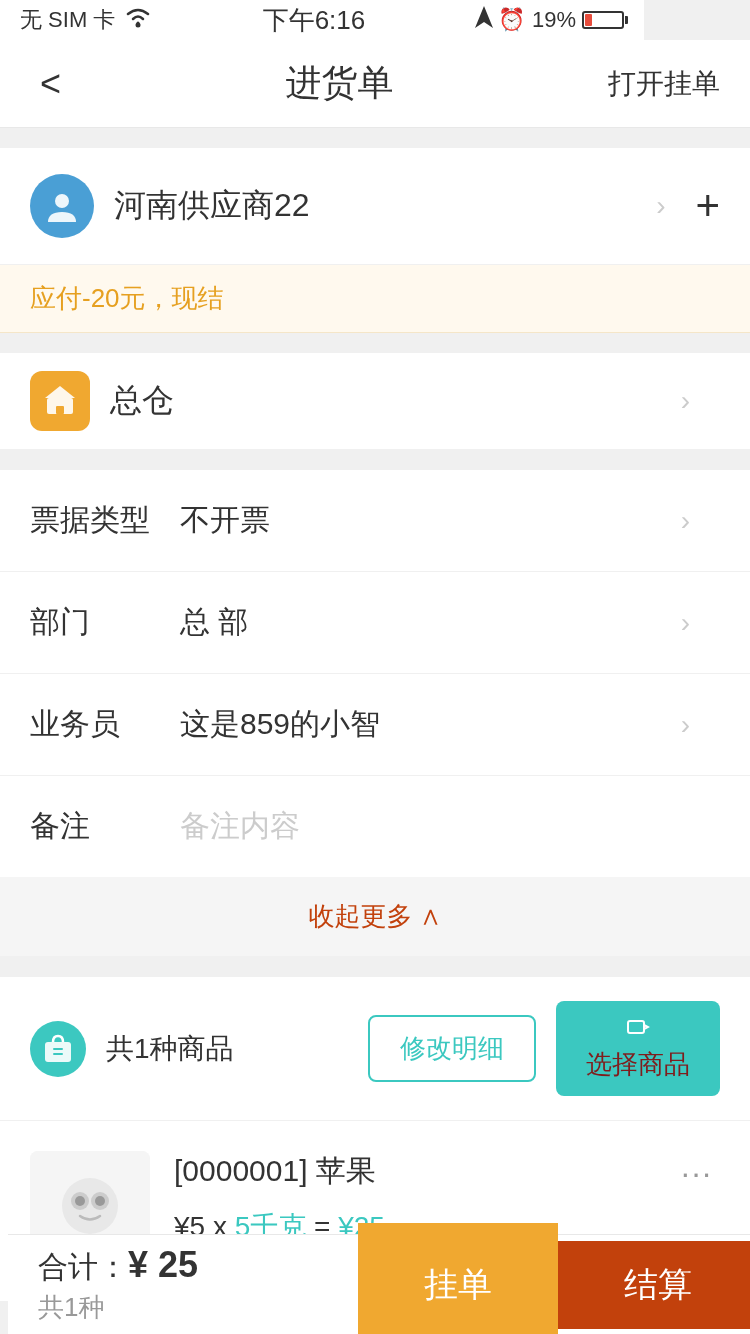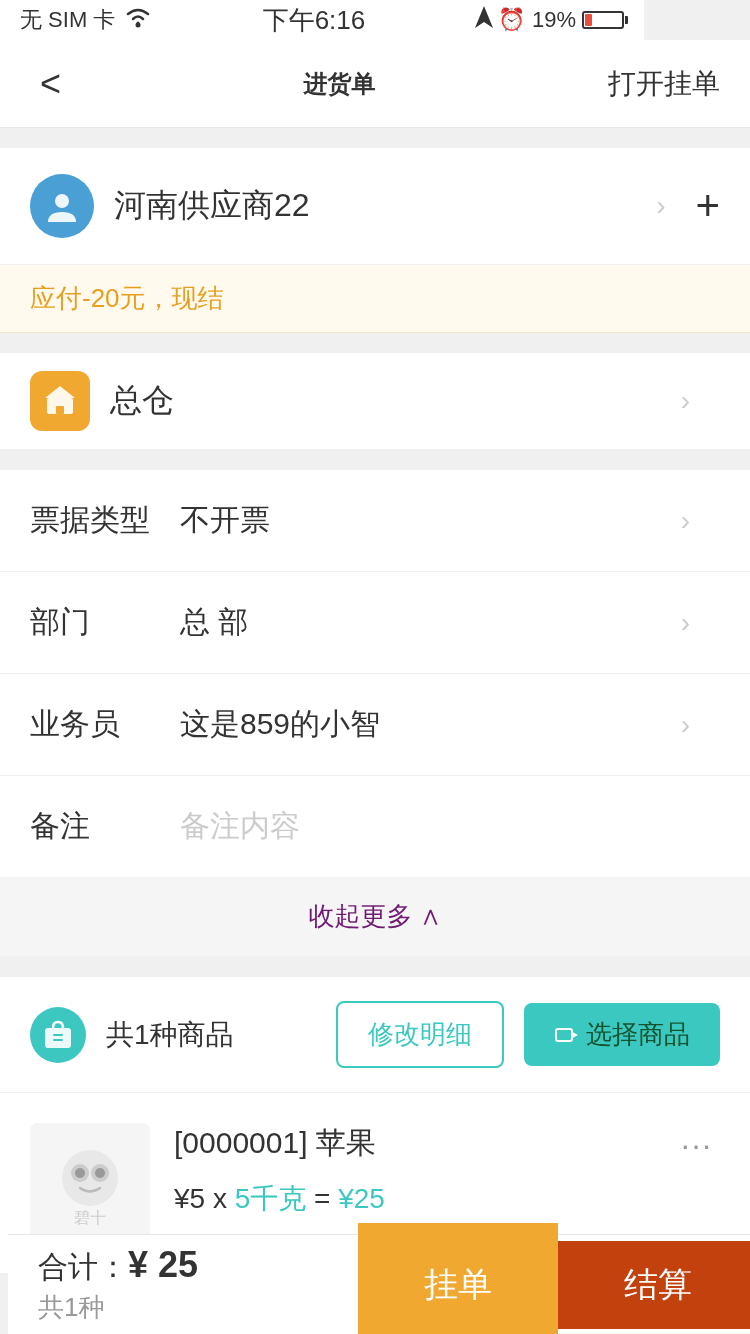--- a/index.html
+++ b/index.html
@@ -51,22 +51,22 @@
       padding: 0 30px;
       border-bottom: 1px solid #e8e8e8;
     }
     .nav-back {
       font-size: 36px;
       color: #333;
       cursor: pointer;
       padding: 10px;
     }
     .nav-title {
-      font-size: 24px;
-      font-weight: 700;
+      font-size: 36px;
+      font-weight: 400;
       color: #333;
     }
     .nav-action {
       font-size: 28px;
       color: #333;
       cursor: pointer;
     }
 
     
     .section-divider {
@@ -169,21 +169,21 @@
     }
 
     
     .collapse-row {
       display: flex;
       align-items: center;
       justify-content: center;
       padding: 22px 30px;
       background: #f5f5f5;
       font-size: 26px;
-      color: #701a75;
+      color: #c2410c;
       cursor: pointer;
     }
 
     
     .products-header {
       display: flex;
       align-items: center;
       padding: 24px 30px;
       background: #fff;
       border-top: 1px solid #f0f0f0;
@@ -209,26 +209,27 @@
       font-size: 26px;
       color: #3bc8c0;
       background: #fff;
       cursor: pointer;
     }
     .btn-select {
       padding: 14px 30px;
       border: none;
       border-radius: 8px;
       font-size: 26px;
-      color: #14532d;
+      color: #7f1d1d;
       background: #3bc8c0;
       cursor: pointer;
       display: flex;
       align-items: center;
       gap: 8px;
+      flex-direction: column;
     }
 
     
     .product-item {
       display: flex;
       align-items: flex-start;
       padding: 30px 30px;
       background: #fff;
       border-top: 1px solid #f0f0f0;
       gap: 24px;

